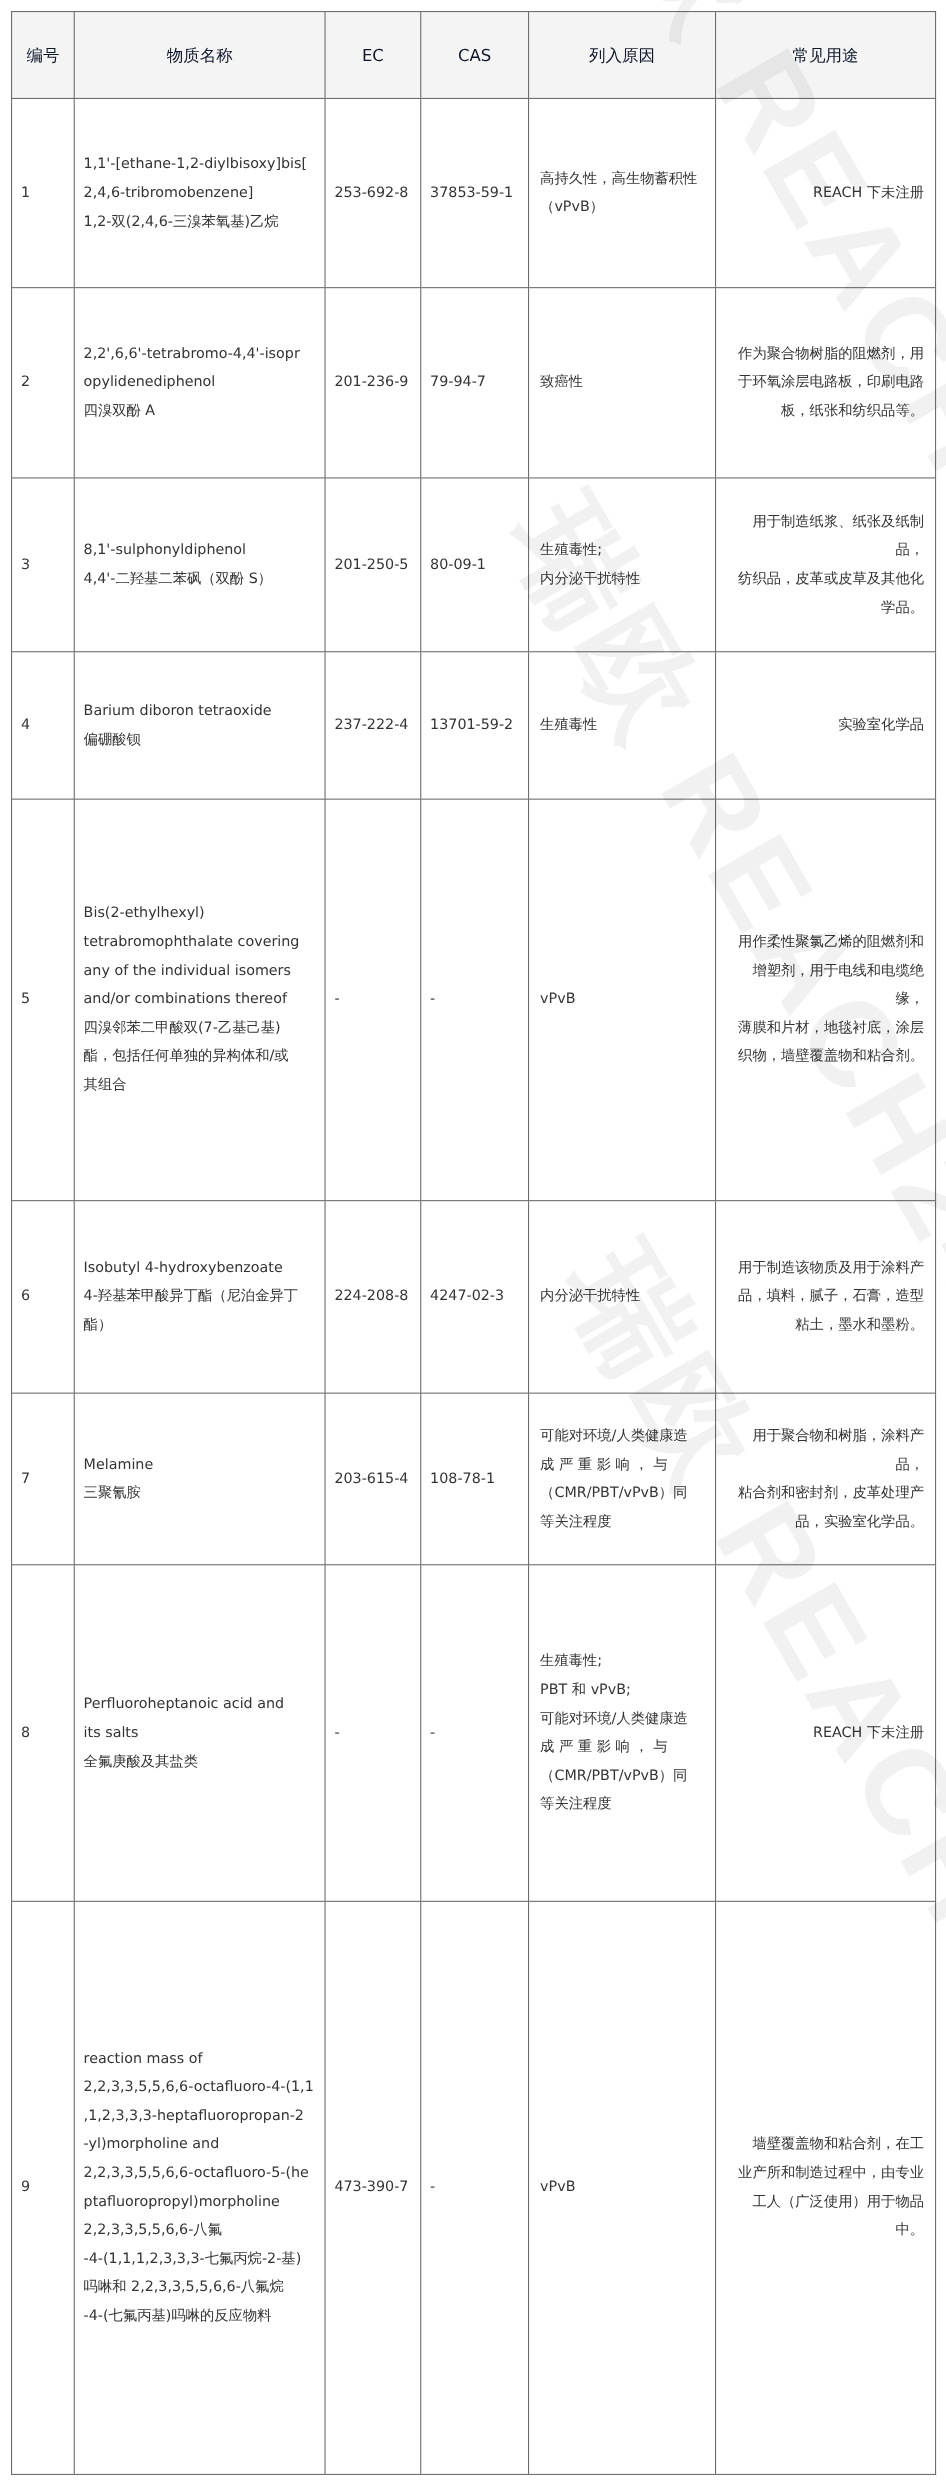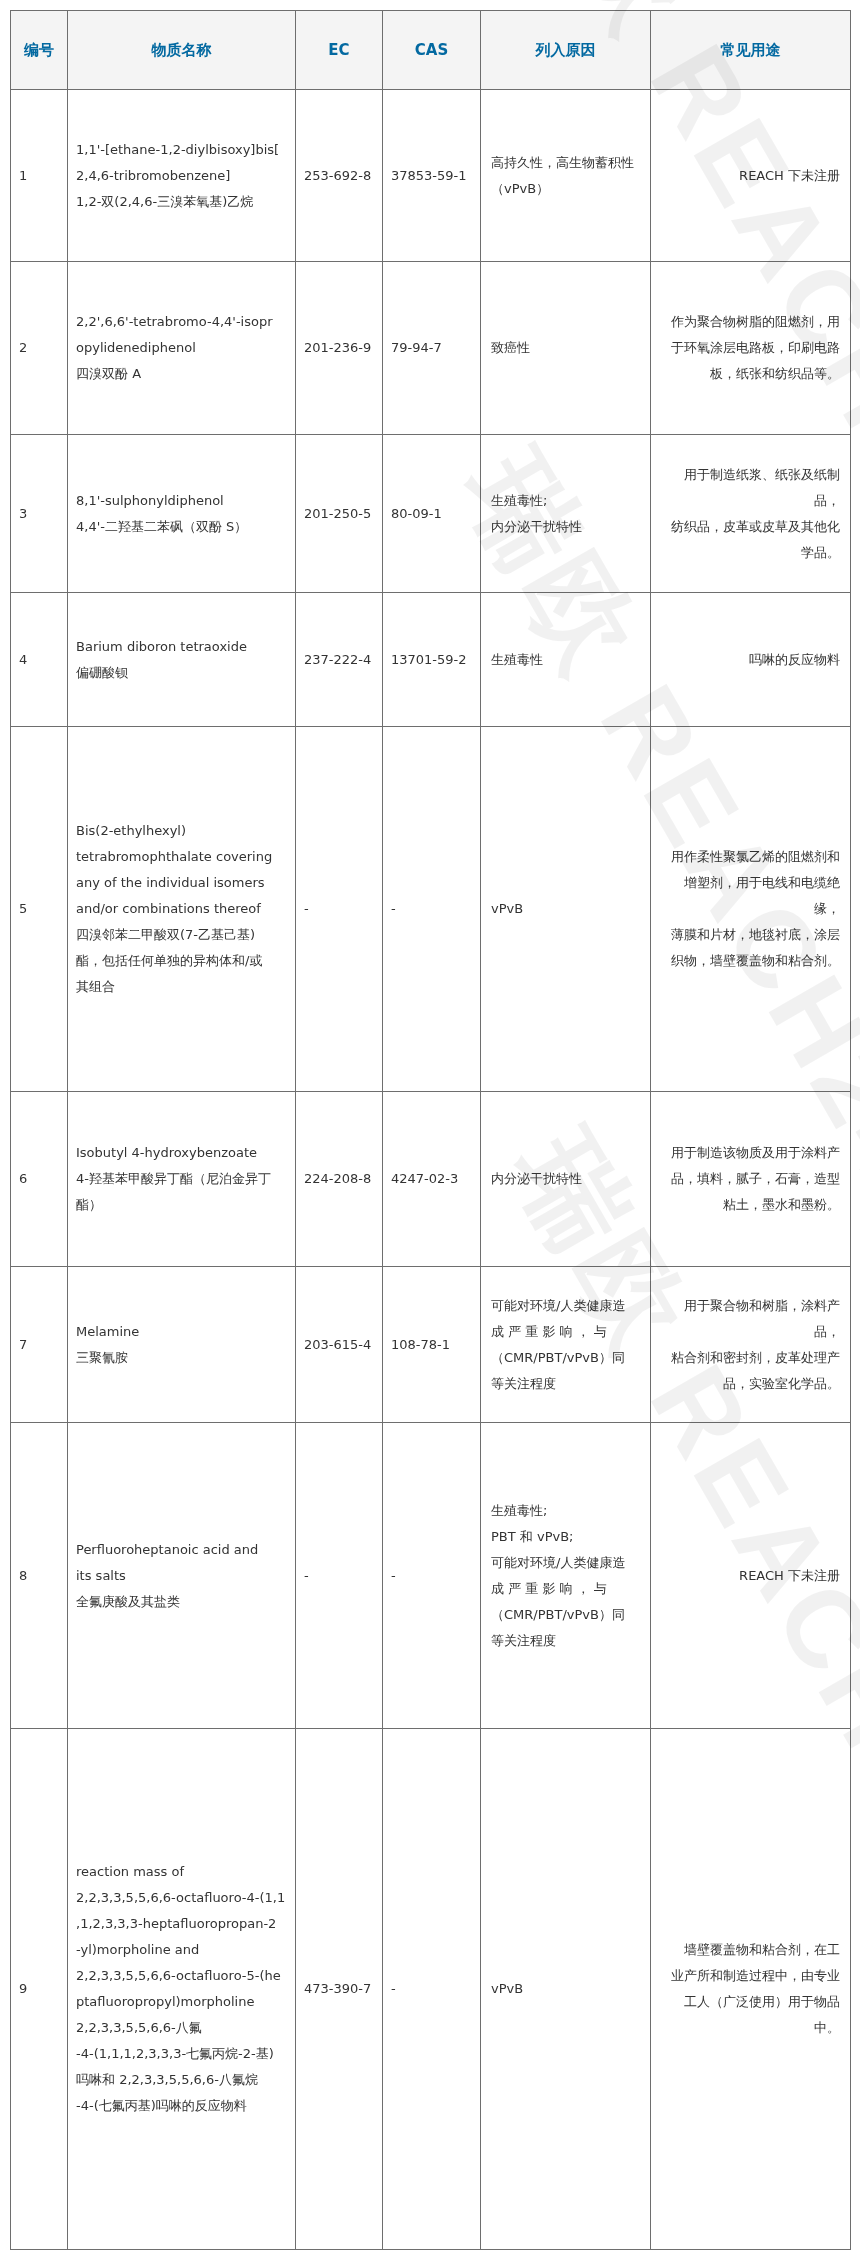--- a/index.html
+++ b/index.html
@@ -4,21 +4,21 @@
 <style>
   html, body { margin:0; padding:0; background:#ffffff; }
   body { width:860px; height:2259px; position:relative; overflow:hidden;
          font-family:"DejaVu Sans","Liberation Sans",sans-serif; color:#333333; }
   .wm { position:absolute; font-family:"Liberation Sans",sans-serif; font-weight:bold;
         color:rgba(0,0,0,0.055); font-size:110px; white-space:nowrap; pointer-events:none;
         transform-origin:center; letter-spacing:6px; z-index:2; }
   table.subst { position:absolute; left:10px; top:10px; width:840px;
         border-collapse:collapse; table-layout:fixed; font-size:13px; z-index:1; }
   table.subst th, table.subst td { border:1.5px solid #6e6e6e; vertical-align:middle; line-height:26px; }
-  table.subst th { background:#f4f4f4; font-weight:bold; color:#0369a1; font-size:15px; height:76px; text-align:center; }
+  table.subst th { background:#f4f4f4; font-weight:normal; color:#0f172a; font-size:15px; height:76px; text-align:center; }
   td.c { text-align:left; padding:0 8px; }
   td.l { text-align:right; padding:0 10px; }
   td.j { text-align:justify; text-align-last:left; padding:0 10px; }
   .line { display:block; }
 </style>
 </head>
 <body>
 
 <div class="wm" style="left:250px;top:260px;transform:rotate(60deg);">瑞欧 REACH24H 科技</div>
 <div class="wm" style="left:200px;top:900px;transform:rotate(60deg);">瑞欧 REACH24H 科技</div>
@@ -102,21 +102,21 @@
         <td class="c">
           <span class="line">Barium diboron tetraoxide</span>
           <span class="line">偏硼酸钡</span>
         </td>
         <td class="c">237-222-4</td>
         <td class="c">13701-59-2</td>
         <td class="j">
           <span class="line">生殖毒性</span>
         </td>
         <td class="l">
-          <span class="line">吗啉的反应物料</span>
+          <span class="line">实验室化学品</span>
         </td>
       </tr>
       <tr style="height: 365px;">
         <td class="c">5</td>
         <td class="c">
           <span class="line">Bis(2-ethylhexyl)</span>
           <span class="line">tetrabromophthalate covering</span>
           <span class="line">any of the individual isomers</span>
           <span class="line">and/or combinations thereof</span>
           <span class="line">四溴邻苯二甲酸双(7-乙基己基)</span>

